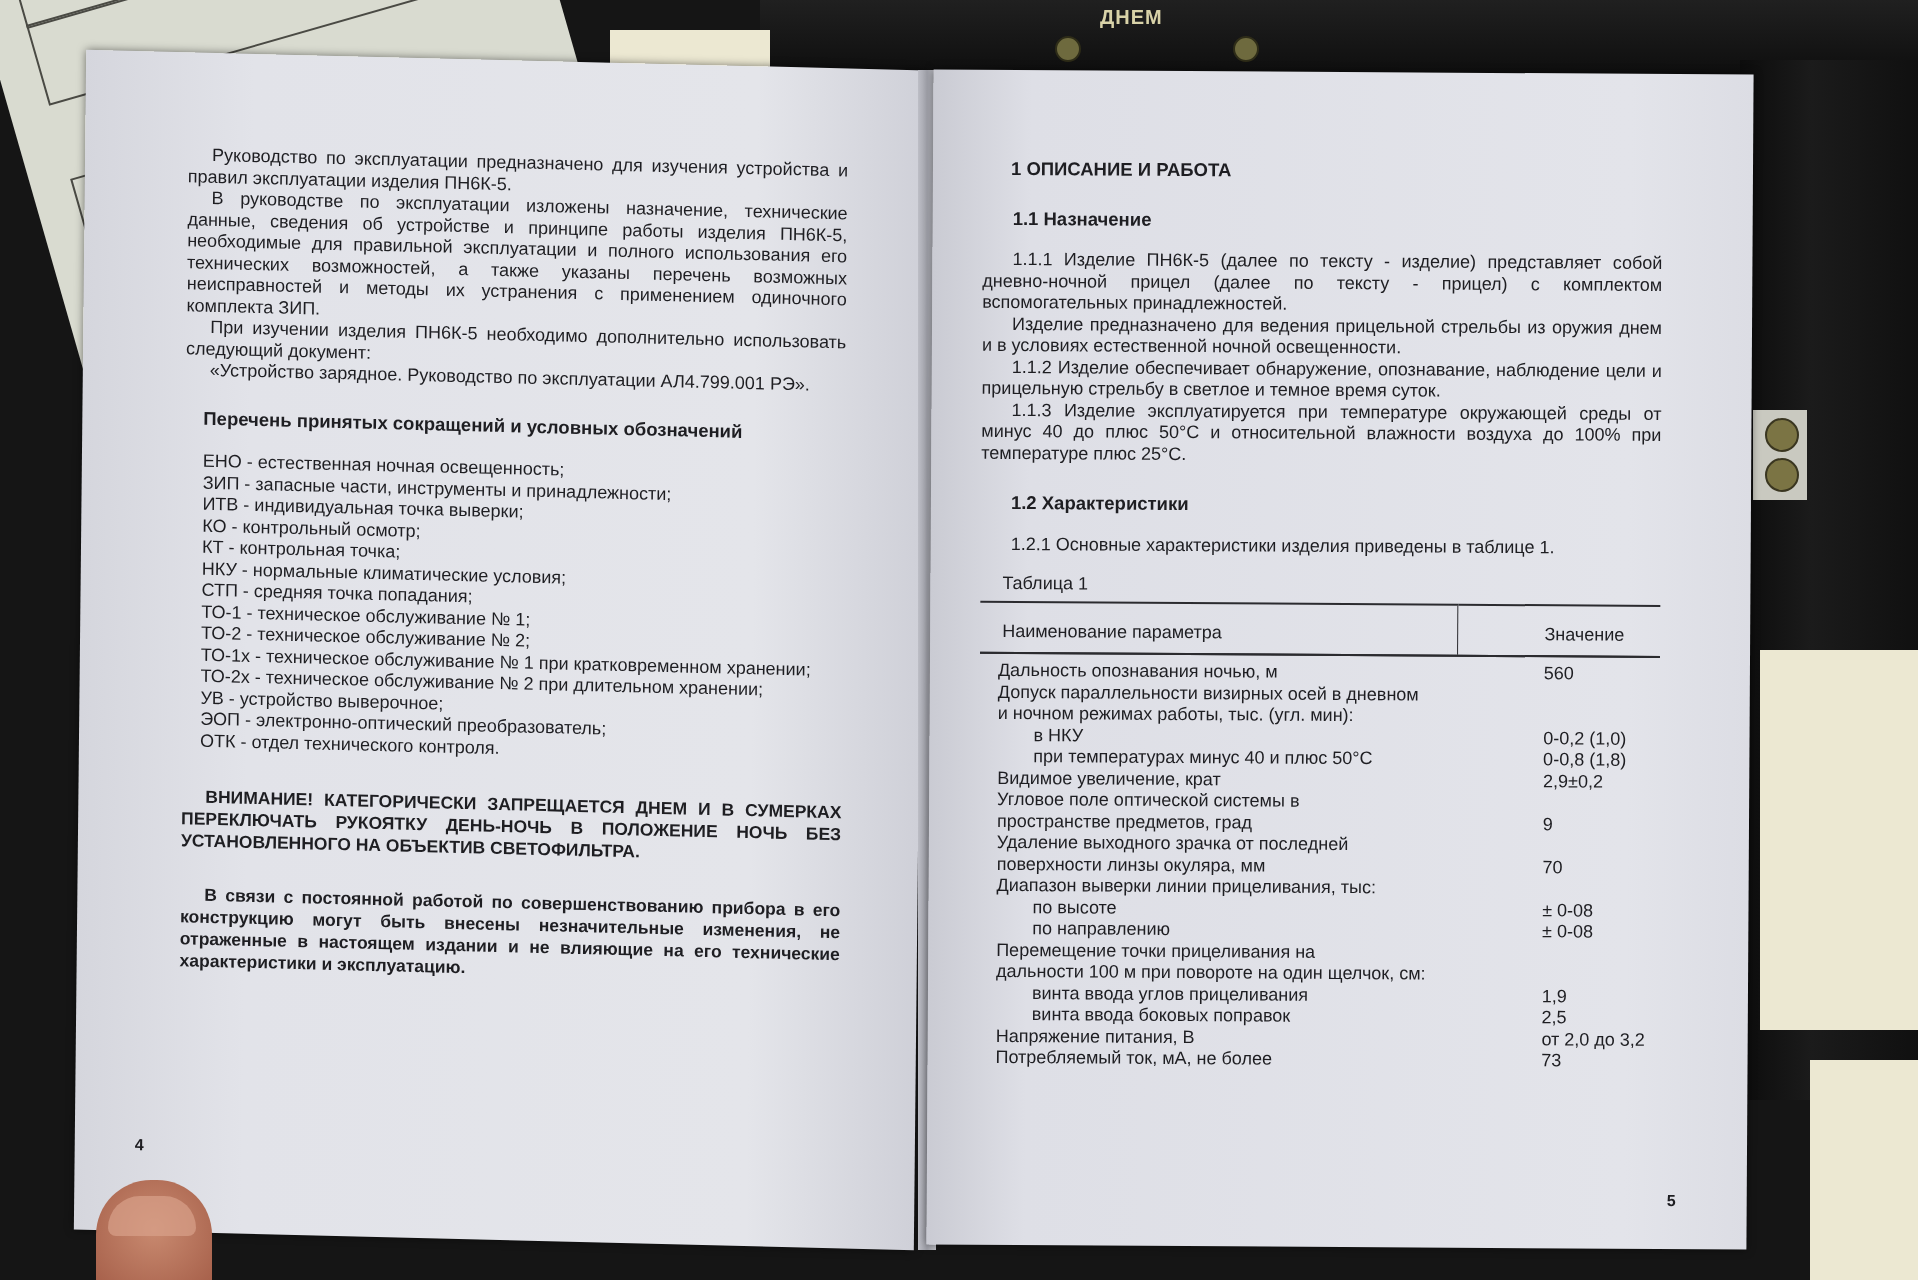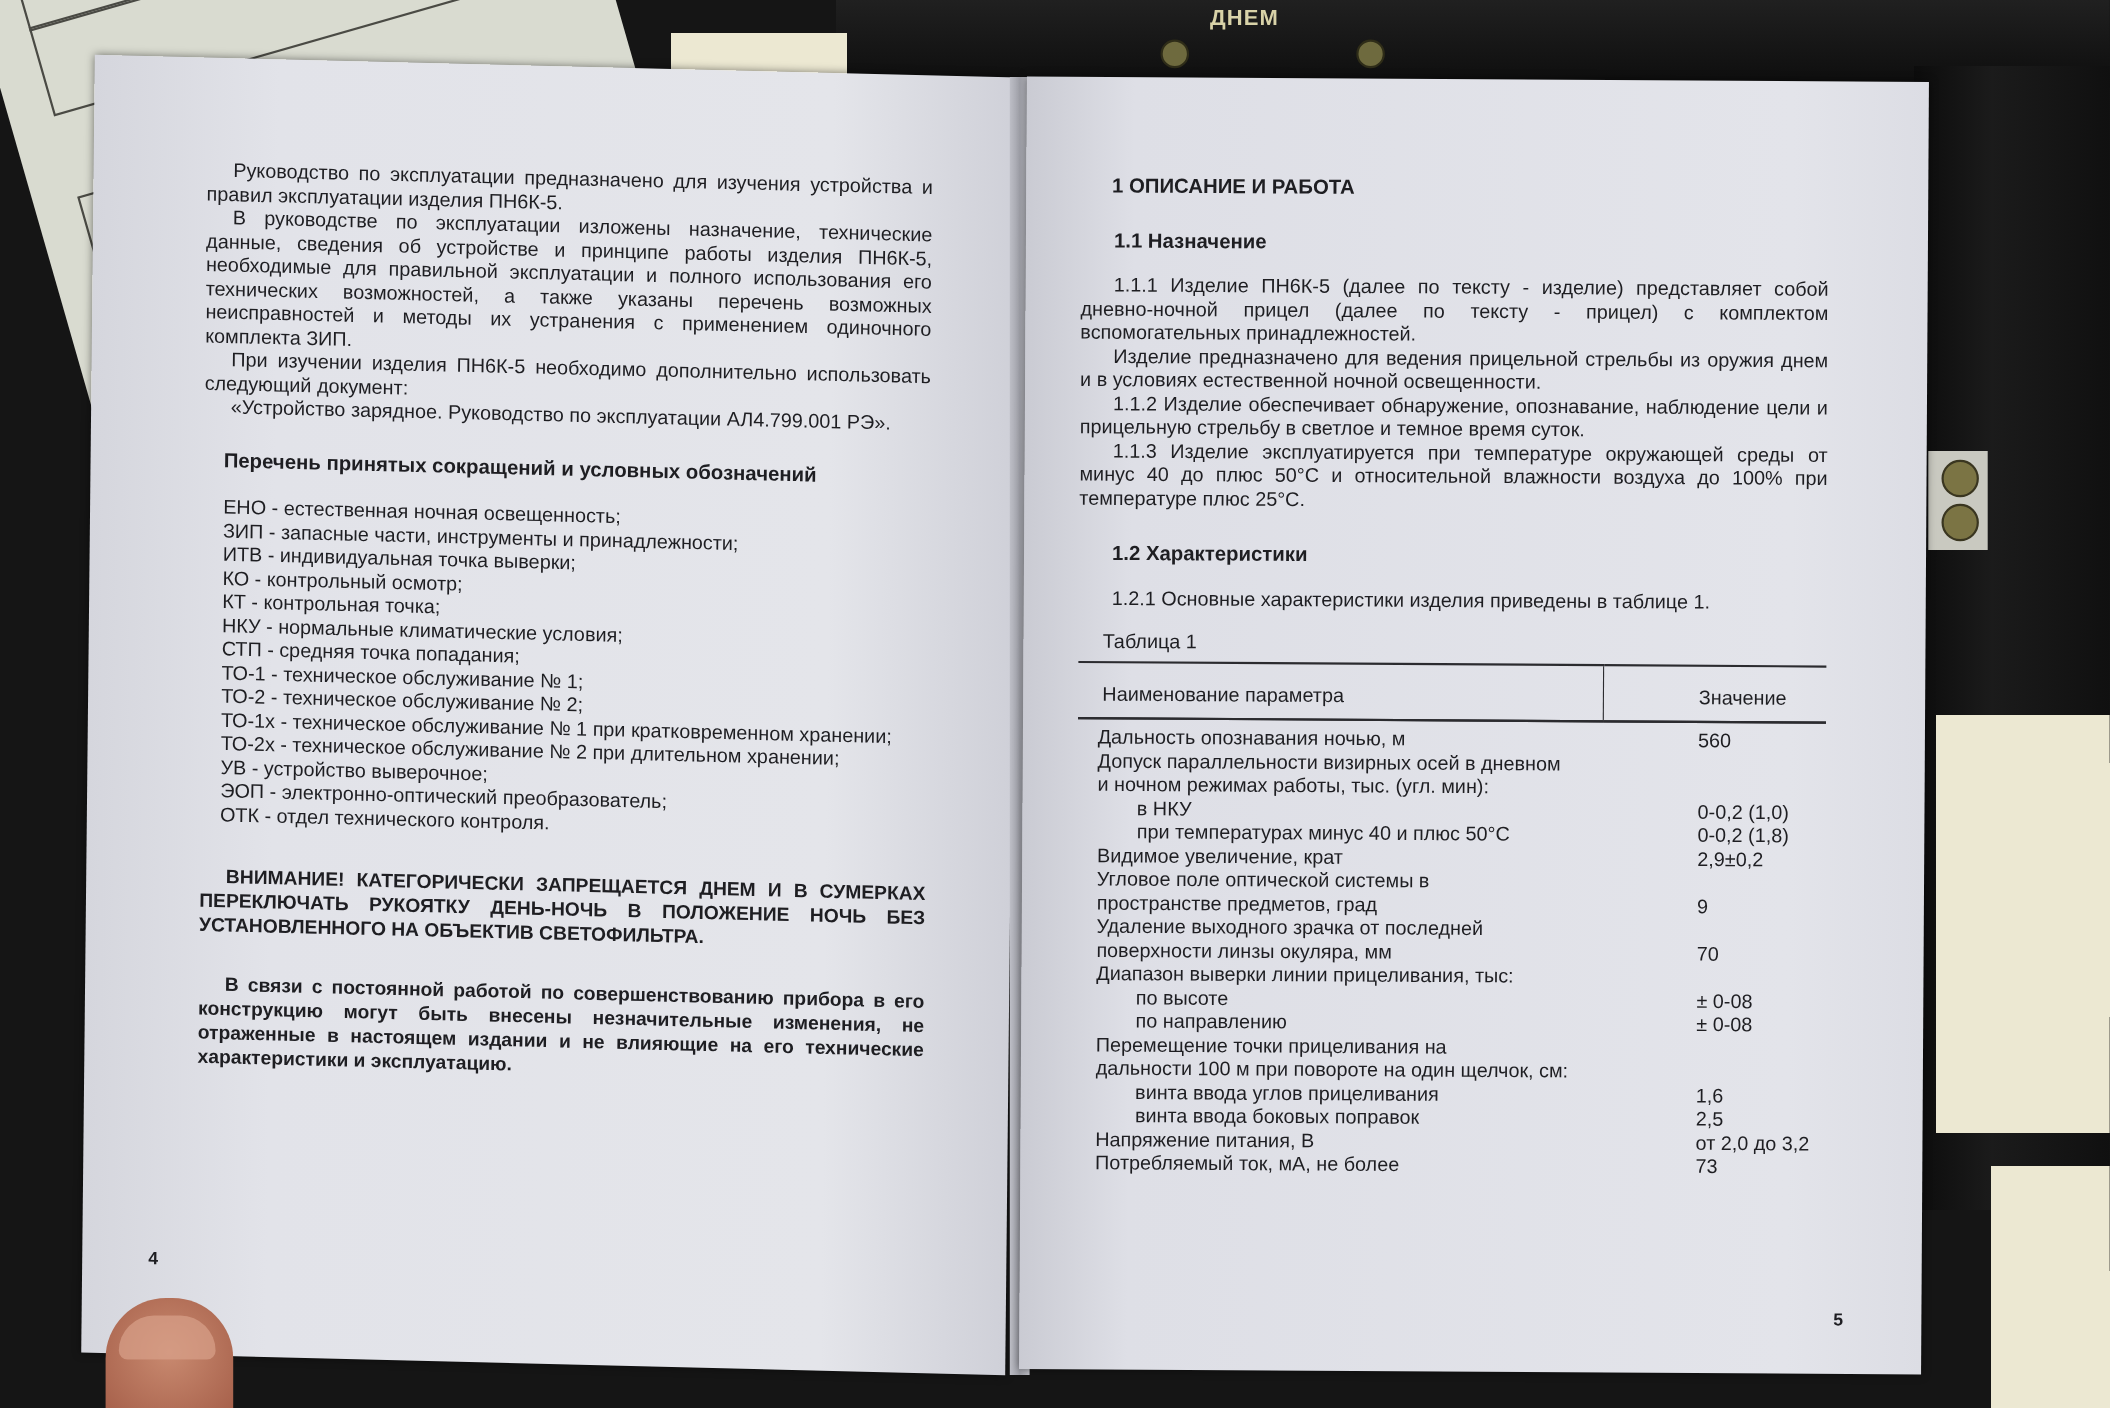--- a/index.html
+++ b/index.html
@@ -178,21 +178,21 @@
           <tr>
             <td>и ночном режимах работы, тыс. (угл. мин):</td>
             <td class="val"></td>
           </tr>
           <tr>
             <td class="indent">в НКУ</td>
             <td class="val">0-0,2 (1,0)</td>
           </tr>
           <tr>
             <td class="indent">при температурах минус 40 и плюс 50°C</td>
-            <td class="val">0-0,2 (1,8)</td>
+            <td class="val">0-0,8 (1,8)</td>
           </tr>
           <tr>
             <td>Видимое увеличение, крат</td>
             <td class="val">2,9±0,2</td>
           </tr>
           <tr>
             <td>Угловое поле оптической системы в</td>
             <td class="val"></td>
           </tr>
           <tr>
@@ -222,21 +222,21 @@
           <tr>
             <td>Перемещение точки прицеливания на</td>
             <td class="val"></td>
           </tr>
           <tr>
             <td>дальности 100 м при повороте на один щелчок, см:</td>
             <td class="val"></td>
           </tr>
           <tr>
             <td class="indent">винта ввода углов прицеливания</td>
-            <td class="val">1,6</td>
+            <td class="val">1,9</td>
           </tr>
           <tr>
             <td class="indent">винта ввода боковых поправок</td>
             <td class="val">2,5</td>
           </tr>
           <tr>
             <td>Напряжение питания, В</td>
             <td class="val">от 2,0 до 3,2</td>
           </tr>
           <tr>

